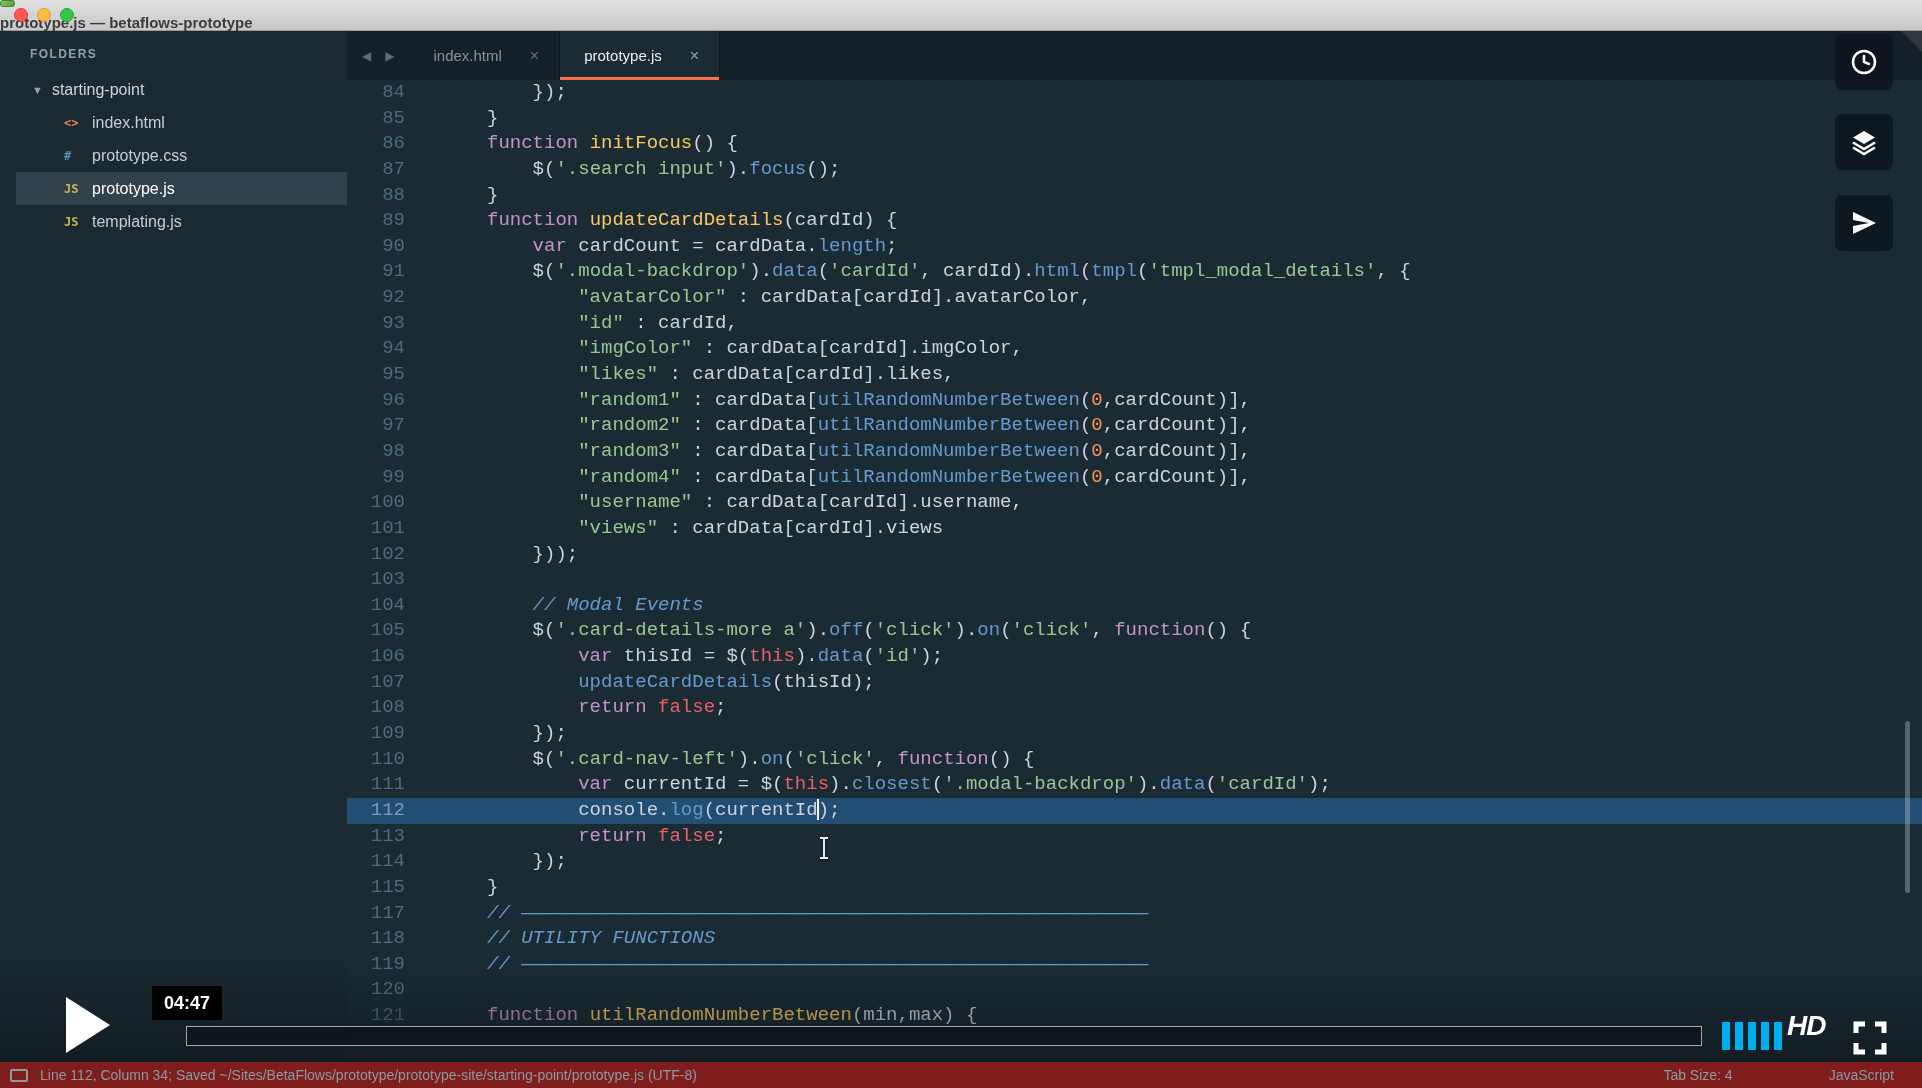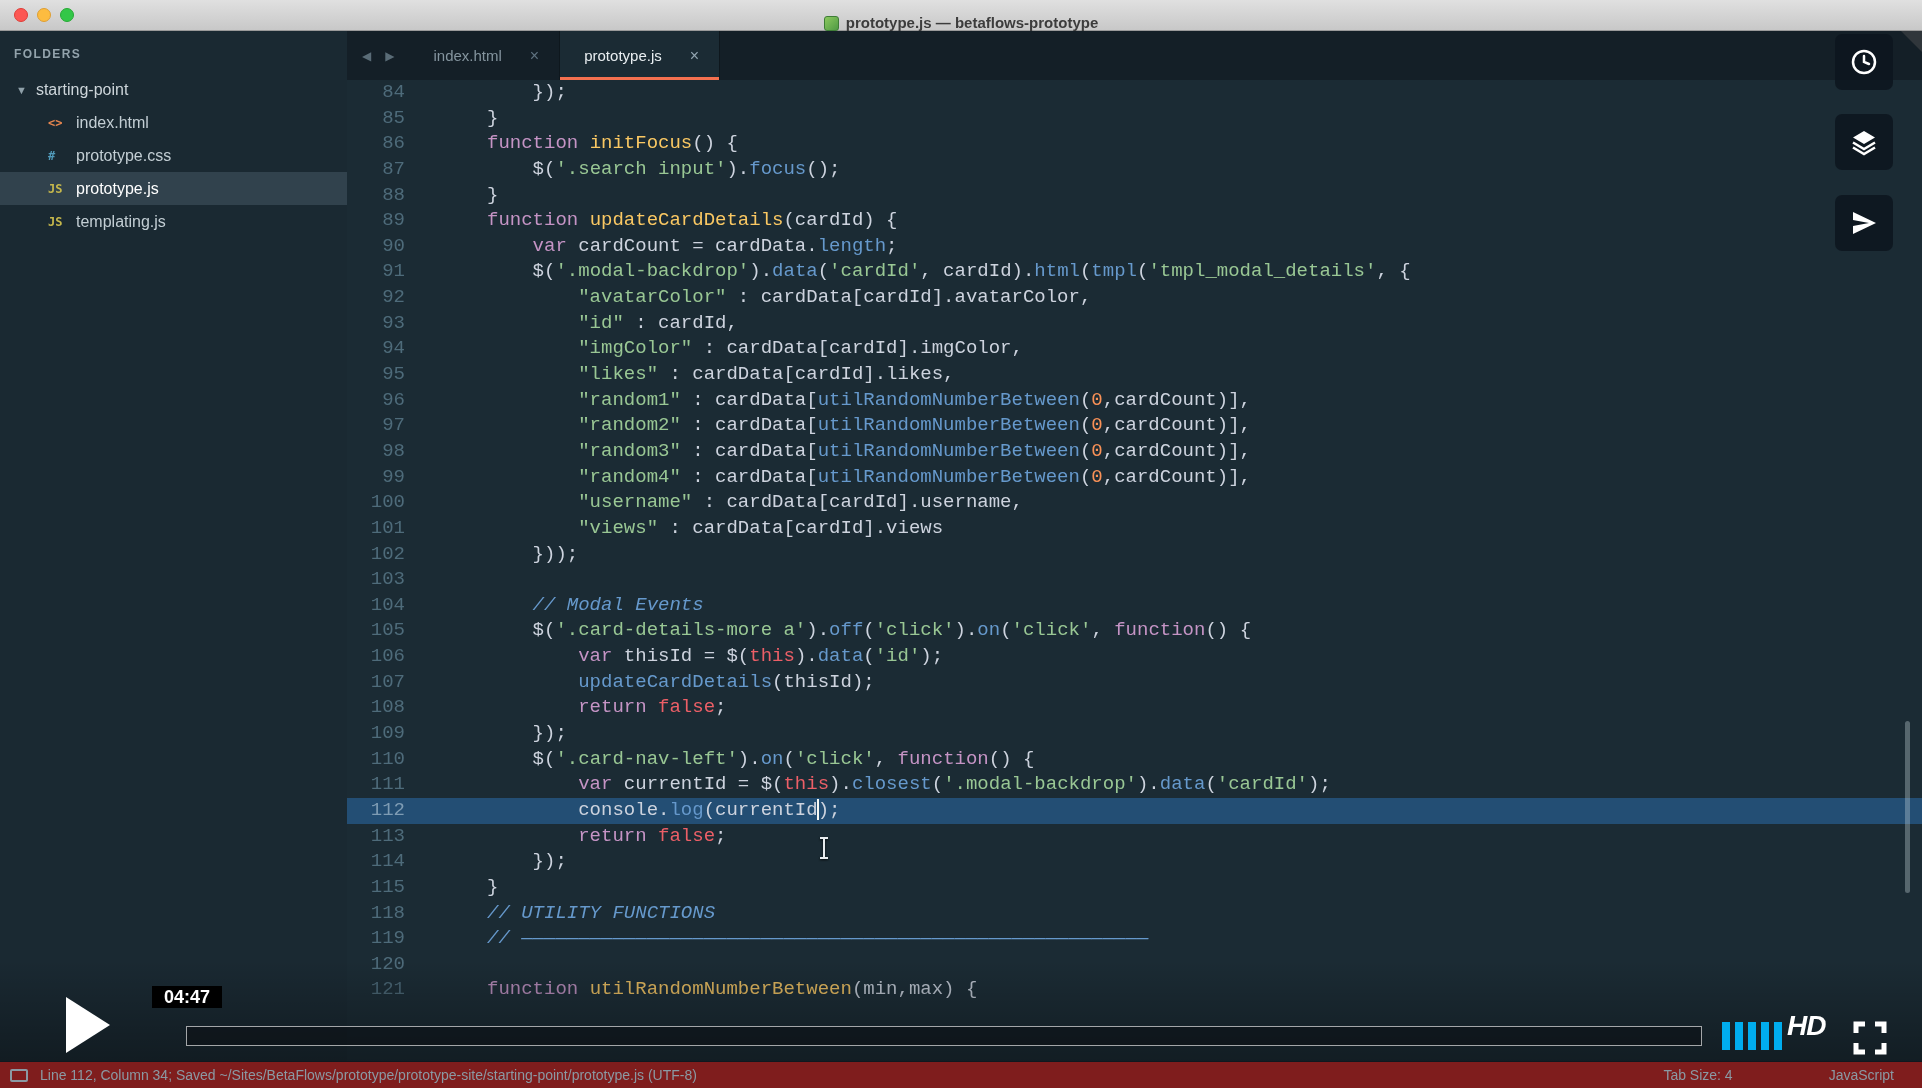--- a/index.html
+++ b/index.html
@@ -16,28 +16,28 @@
     border-bottom:1px solid #9a9a9a;
     display:flex; align-items:center;
   }
   .traffic { display:flex; gap:9px; margin-left:14px; z-index:2; }
   .light { width:14px; height:14px; border-radius:50%; }
   .light.red    { background:#fc5753; border:1px solid #df3e38; }
   .light.yellow { background:#fdbc40; border:1px solid #de9f34; }
   .light.green  { background:#33c748; border:1px solid #27aa35; }
   .title-wrap {
     position:absolute; left:0; right:0; top:0; height:31px;
-    display:flex; justify-content:center; align-items:flex-end; gap:7px;
+    display:flex; justify-content:center; align-items:flex-start; gap:7px;flex-direction:column;
   }
   .doc-icon { width:15px; height:15px; border-radius:3px;
     background:linear-gradient(135deg,#8cc95f,#4f9a44); border:1px solid #3e7d36; }
   .title-text { font-size:15px; font-weight:600; color:#3c3c3c; }
 
   
-  .sidebar { position:absolute; left:0; top:31px; width:347px; bottom:27px; background:#1A2932; }
+  .sidebar { position:absolute; left:0; top:31px; width:347px; bottom:27px; background:#1A2932;padding-left:16px; }
   .sidebar-header { margin:16px 0 12px 14px; font-size:12px; font-weight:700;
     letter-spacing:1.4px; color:#93a3ac; }
   .folder-row { height:33px; display:flex; align-items:center; color:#cdd5da; font-size:16px; }
   .disclosure { margin-left:16px; margin-right:9px; font-size:11px; color:#8fa0a9; }
   .file-row { height:33px; display:flex; align-items:center; font-size:16px; color:#c3ced4; }
   .file-row.selected { background:#31424D; color:#ffffff; }
   .file-icon { width:28px; margin-left:48px; font-size:12px; font-weight:700;
     font-family:"DejaVu Sans Mono",monospace; }
   .icon-html { color:#e5854f; } .icon-css { color:#519aba; } .icon-js { color:#c6b84c; }
 
@@ -81,21 +81,21 @@
   .sb-icon { width:18px; height:13px; border:2px solid #8b99a3; border-radius:2px;
     margin:0 12px 0 10px; }
   .sb-right { margin-left:auto; display:flex; gap:96px; margin-right:28px; }
 
   
   .bottom-shade { position:absolute; left:0; right:0; top:960px; height:101px;
     background:linear-gradient(rgba(0,0,0,0), rgba(0,0,0,0.32)); pointer-events:none; }
   .play-button { position:absolute; left:66px; top:997px; width:0; height:0;
     border-left:44px solid #ffffff; border-top:28px solid transparent;
     border-bottom:28px solid transparent; }
-  .time-badge { position:absolute; left:152px; top:986px; width:70px; height:22px;
+  .time-badge { position:absolute; left:152px; top:986px; width:70px; height:34px;
     background:#000; color:#fff; font-size:18px; font-weight:700;
     display:flex; align-items:center; justify-content:center; }
   .seekbar { position:absolute; left:186px; top:1026px; width:1516px; height:20px;
     border:1px solid rgba(255,255,255,0.62); background:rgba(8,12,16,0.45); }
   .volume { position:absolute; left:1722px; top:1022px; height:28px;
     display:flex; gap:5px; align-items:flex-end; }
   .vol-bar { width:8px; height:28px; background:#00ADEF; }
   .hd-badge { position:absolute; left:1787px; top:1010px; color:#fff; font-size:28px;
     font-weight:800; font-style:italic; letter-spacing:-1px; }
   .fullscreen { position:absolute; left:1852px; top:1020px; width:36px; height:36px; }
@@ -206,20 +206,21 @@
       <div class="code-line"><span class="ln">106</span><span class="src"><span class="tok-p">        </span><span class="tok-k">var</span><span class="tok-p"> thisId = $(</span><span class="tok-r">this</span><span class="tok-p">).</span><span class="tok-m">data</span><span class="tok-p">(</span><span class="tok-s">'id'</span><span class="tok-p">);</span></span></div>
       <div class="code-line"><span class="ln">107</span><span class="src"><span class="tok-p">        </span><span class="tok-m">updateCardDetails</span><span class="tok-p">(thisId);</span></span></div>
       <div class="code-line"><span class="ln">108</span><span class="src"><span class="tok-p">        </span><span class="tok-k">return</span><span class="tok-p"> </span><span class="tok-r">false</span><span class="tok-p">;</span></span></div>
       <div class="code-line"><span class="ln">109</span><span class="src"><span class="tok-p">    });</span></span></div>
       <div class="code-line"><span class="ln">110</span><span class="src"><span class="tok-p">    $(</span><span class="tok-s">'.card-nav-left'</span><span class="tok-p">).</span><span class="tok-m">on</span><span class="tok-p">(</span><span class="tok-s">'click'</span><span class="tok-p">, </span><span class="tok-k">function</span><span class="tok-p">() {</span></span></div>
       <div class="code-line"><span class="ln">111</span><span class="src"><span class="tok-p">        </span><span class="tok-k">var</span><span class="tok-p"> currentId = $(</span><span class="tok-r">this</span><span class="tok-p">).</span><span class="tok-m">closest</span><span class="tok-p">(</span><span class="tok-s">'.modal-backdrop'</span><span class="tok-p">).</span><span class="tok-m">data</span><span class="tok-p">(</span><span class="tok-s">'cardId'</span><span class="tok-p">);</span></span></div>
       <div class="code-line hl"><span class="ln">112</span><span class="src"><span class="tok-p">        console.</span><span class="tok-m">log</span><span class="tok-p">(currentId</span><span class="caret"></span><span class="tok-p">);</span></span></div>
       <div class="code-line"><span class="ln">113</span><span class="src"><span class="tok-p">        </span><span class="tok-k">return</span><span class="tok-p"> </span><span class="tok-r">false</span><span class="tok-p">;</span></span></div>
       <div class="code-line"><span class="ln">114</span><span class="src"><span class="tok-p">    });</span></span></div>
       <div class="code-line"><span class="ln">115</span><span class="src"><span class="tok-p">}</span></span></div>
+      <div class="code-line"><span class="ln">117</span><span class="src"><span class="tok-c">// ———————————————————————————————————————————————————————</span></span></div>
       <div class="code-line"><span class="ln">118</span><span class="src"><span class="tok-c">// UTILITY FUNCTIONS</span></span></div>
       <div class="code-line"><span class="ln">119</span><span class="src"><span class="tok-c">// ———————————————————————————————————————————————————————</span></span></div>
       <div class="code-line"><span class="ln">120</span><span class="src"></span></div>
       <div class="code-line dimline"><span class="ln">121</span><span class="src"><span class="tok-k">function</span><span class="tok-p"> </span><span class="tok-f">utilRandomNumberBetween</span><span class="tok-p">(min,max) {</span></span></div>
     </div>
 
   <div class="scroll-thumb"></div>
 
   <div class="statusbar">
     <span class="sb-icon"></span>

